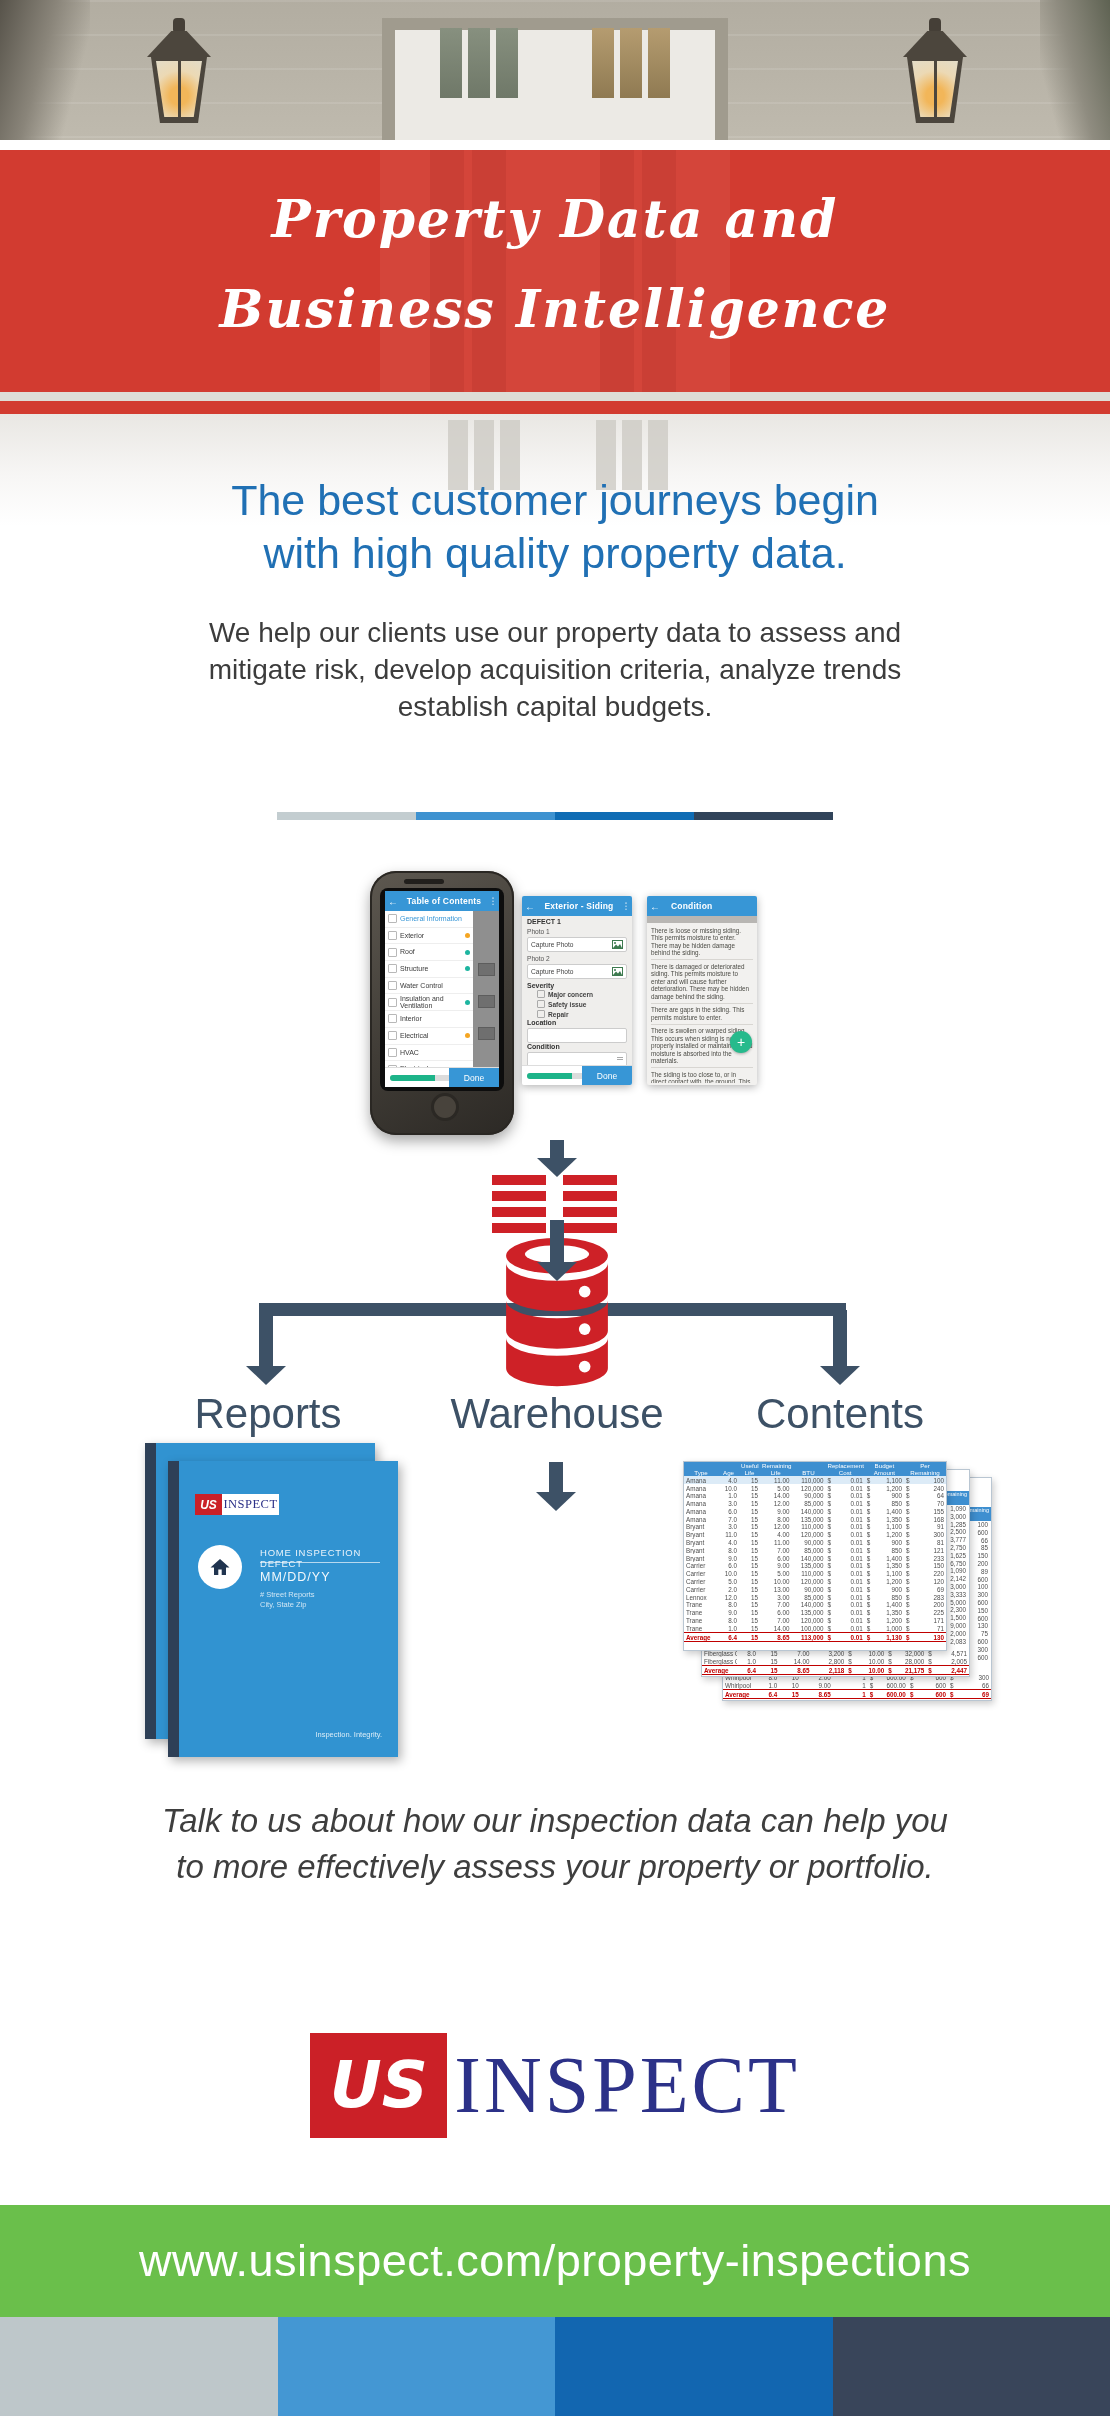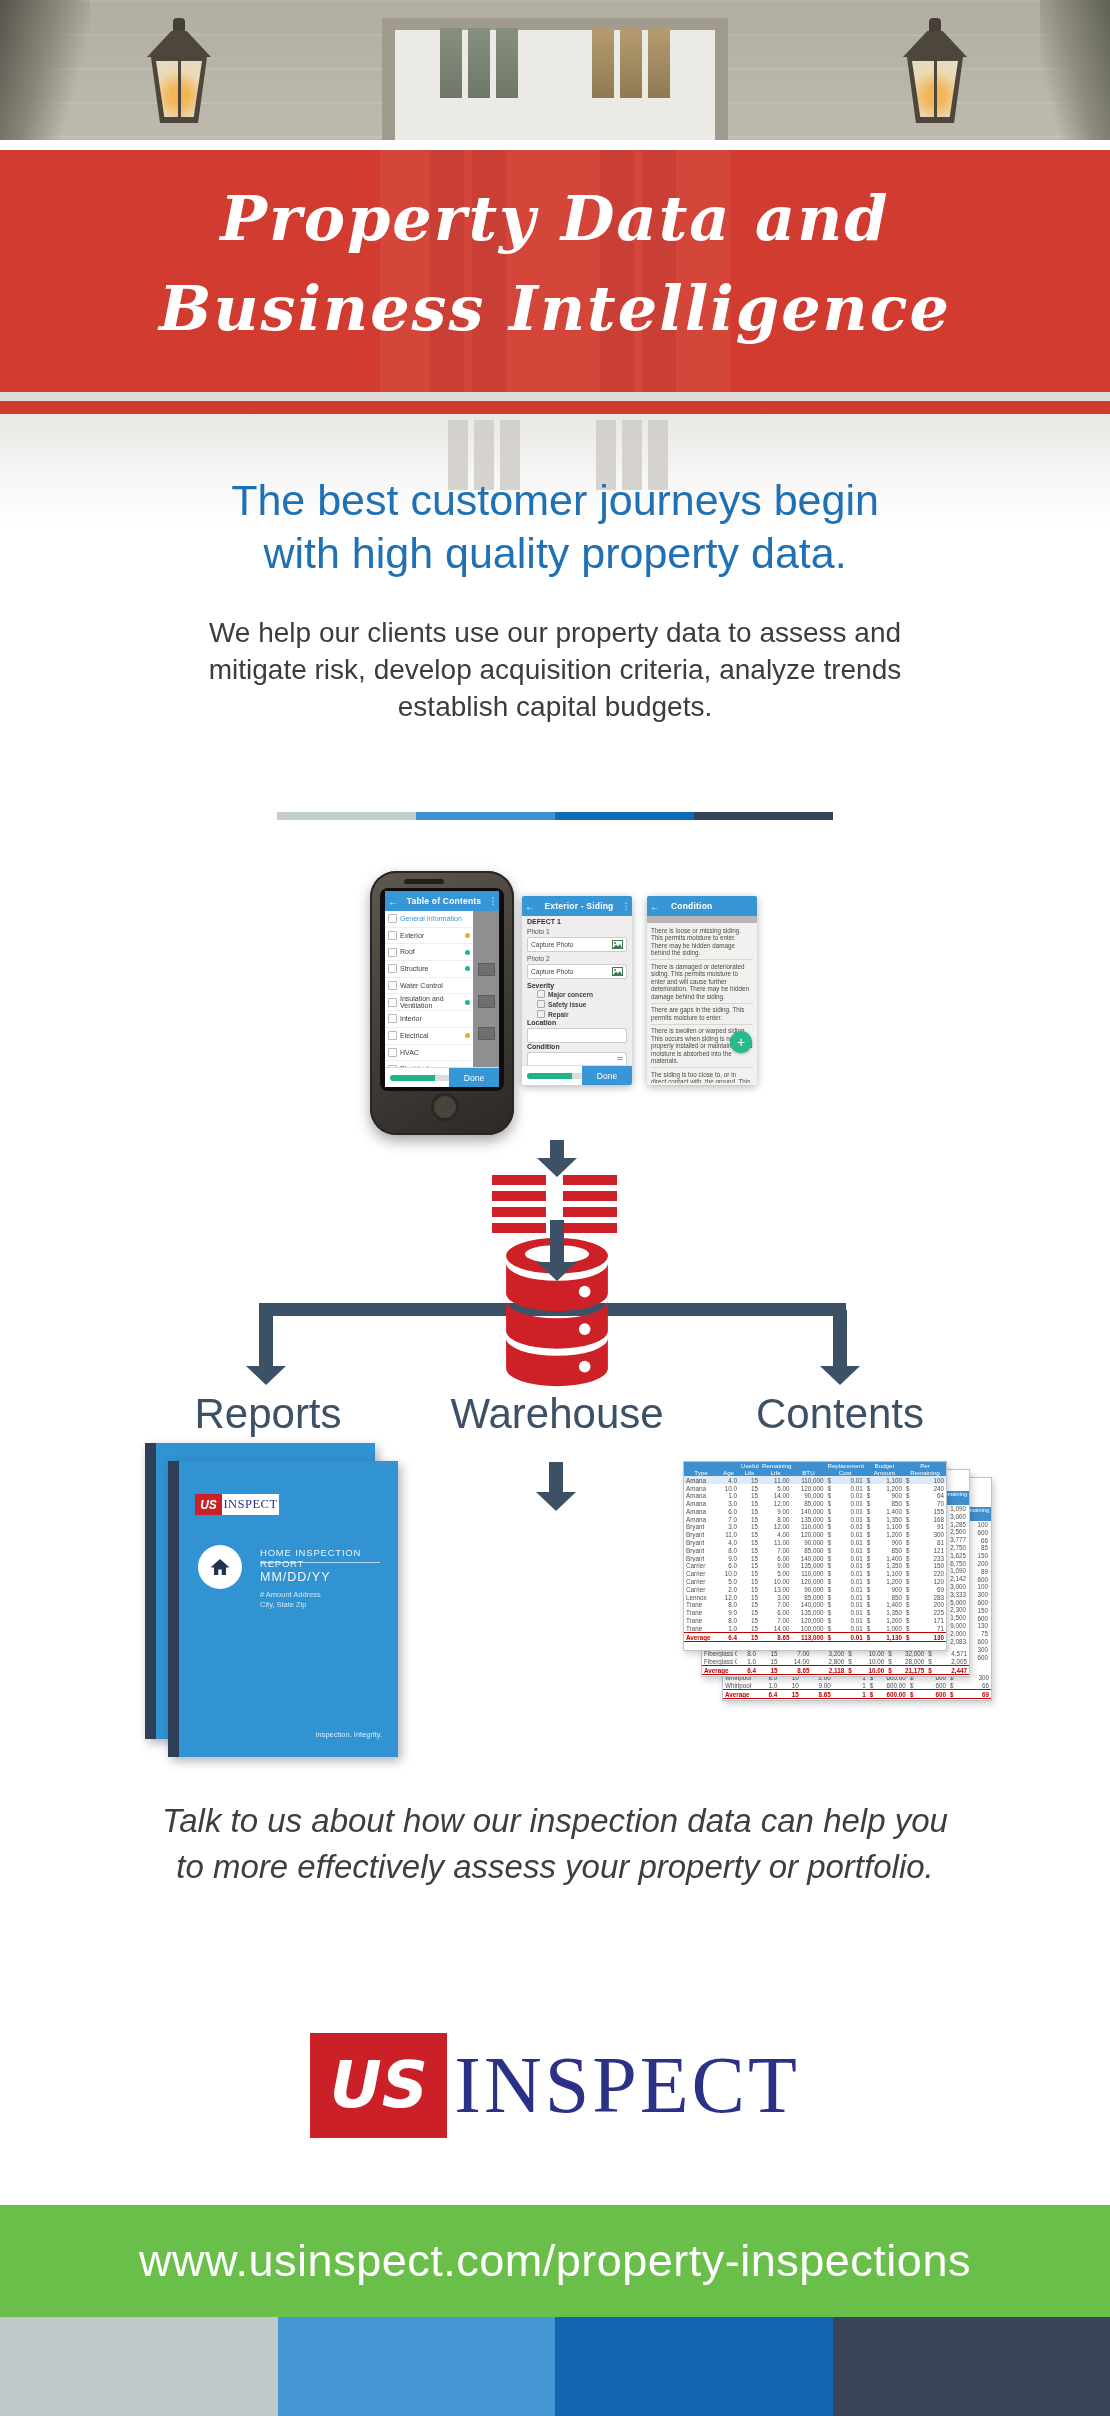--- a/index.html
+++ b/index.html
@@ -31,21 +31,21 @@
         background:radial-gradient(circle at 50% 62%,#f2b659 0 22%,#ecd9b4 60%,#e3dcc8 100%);}
   .lantern .mull{position:absolute;left:36px;top:43px;width:3px;height:56px;background:#4c463d;}
 
   
   .gap-white{position:absolute;left:0;top:140px;width:1110px;height:10px;background:#fff;}
   .red-banner{position:absolute;left:0;top:150px;width:1110px;height:242px;background:#d23b30;overflow:hidden;}
   .red-banner .rb-stripe{position:absolute;top:0;height:100%;background:rgba(120,15,10,.10);}
   .red-banner .rb-light{position:absolute;top:0;height:100%;background:rgba(255,255,255,.05);}
   .banner-text{position:absolute;left:0;top:24px;width:1110px;text-align:center;color:#fff;
         font-family:"DejaVu Serif",serif;font-style:italic;font-weight:bold;
-        font-size:62px;line-height:90px;letter-spacing:2px;}
+        font-size:52px;line-height:90px;letter-spacing:2px;}
   .strip-light{position:absolute;left:0;top:392px;width:1110px;height:9px;background:#dedcd6;}
   .strip-red{position:absolute;left:0;top:401px;width:1110px;height:13px;background:#d23b30;}
   .fade-house{position:absolute;left:0;top:414px;width:1110px;height:112px;
         background:linear-gradient(#e9e7e3 0%,#f7f6f5 55%,#fff 100%);}
   .fade-house .fd{position:absolute;top:6px;width:20px;height:70px;background:#cdcac4;opacity:.8;}
 
   
   .intro-h{position:absolute;left:0;top:474px;width:1110px;text-align:center;color:#2070b4;
         font-size:43px;line-height:53px;font-weight:500;}
   .intro-body{position:absolute;left:0;top:614px;width:1110px;text-align:center;color:#3c3c3c;
@@ -436,25 +436,25 @@
     <div class="cover-logo">
       <span class="us" style="background: rgb(203, 32, 39);">US</span>
       <span class="ins" style="color: rgb(44, 49, 136);">INSPECT</span>
     </div>
     <div class="cover-circle">
       <svg width="24" height="24" viewBox="0 0 24 24">
         <path d="M12 4 L2.5 12.5 H6 V20 H18 V12.5 H21.5 Z" fill="#20344f"></path>
         <rect x="10.3" y="14.5" width="3.4" height="5.5" fill="#ffffff"></rect>
       </svg>
     </div>
-    <div class="cover-title">HOME INSPECTION REPORT</div>
+    <div class="cover-title">HOME INSPECTION DEFECT</div>
     <div class="cover-rule"></div>
     <div class="cover-date">MM/DD/YY</div>
     <div class="cover-addr">
-      <div># Amount Address</div>
+      <div># Street Reports</div>
       <div>City, State Zip</div>
     </div>
     <div class="cover-tag">Inspection. Integrity.</div>
   </div>
 
   <div class="shaft" style="left:549px;top:1462px;height:32px;"></div>
   <div class="ahead" style="left:536px;top:1492px;"></div>
 
   <div class="sheet" style="left:722px;top:1477px;width:268px;height:222px;z-index:1;">
     <div class="edge" style="right:0;top:29px;width:46px;">

